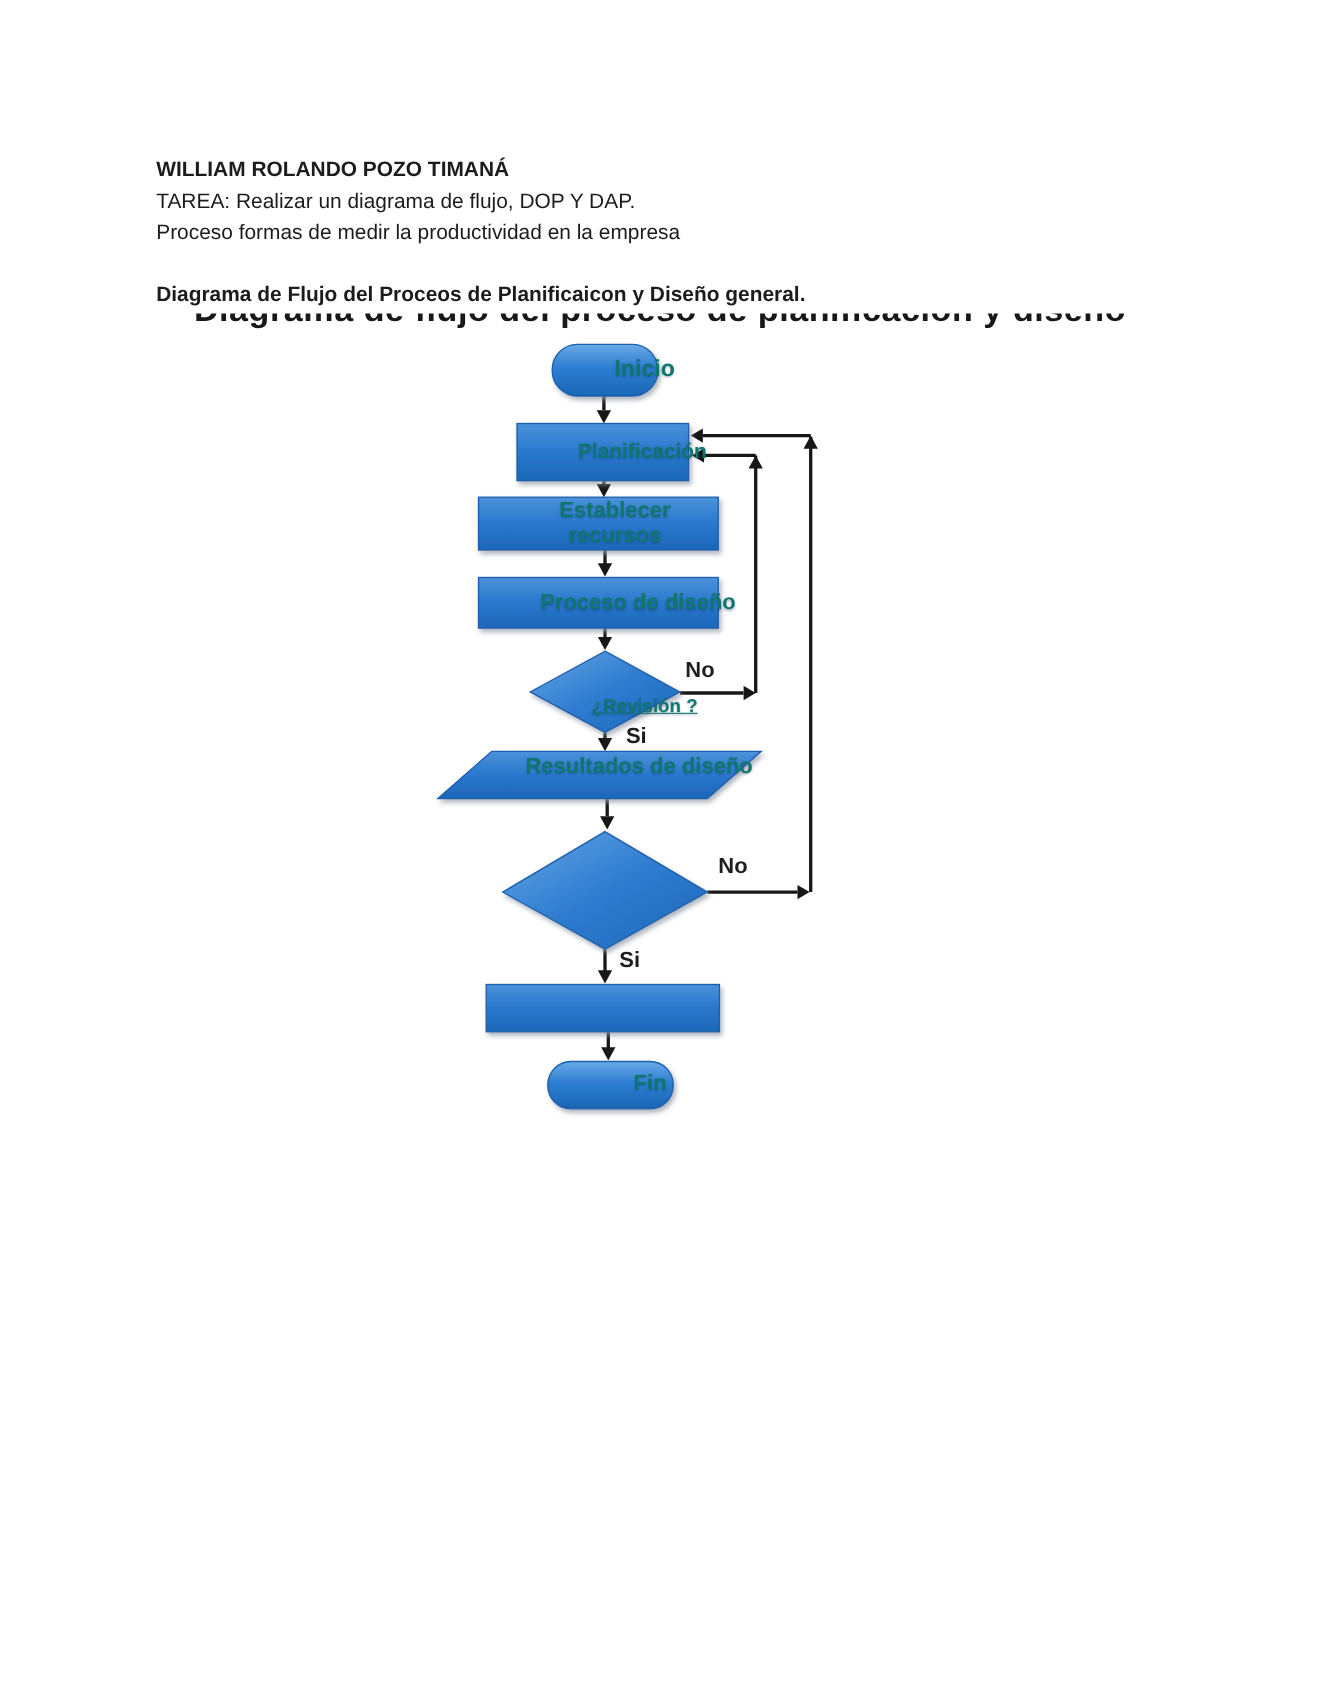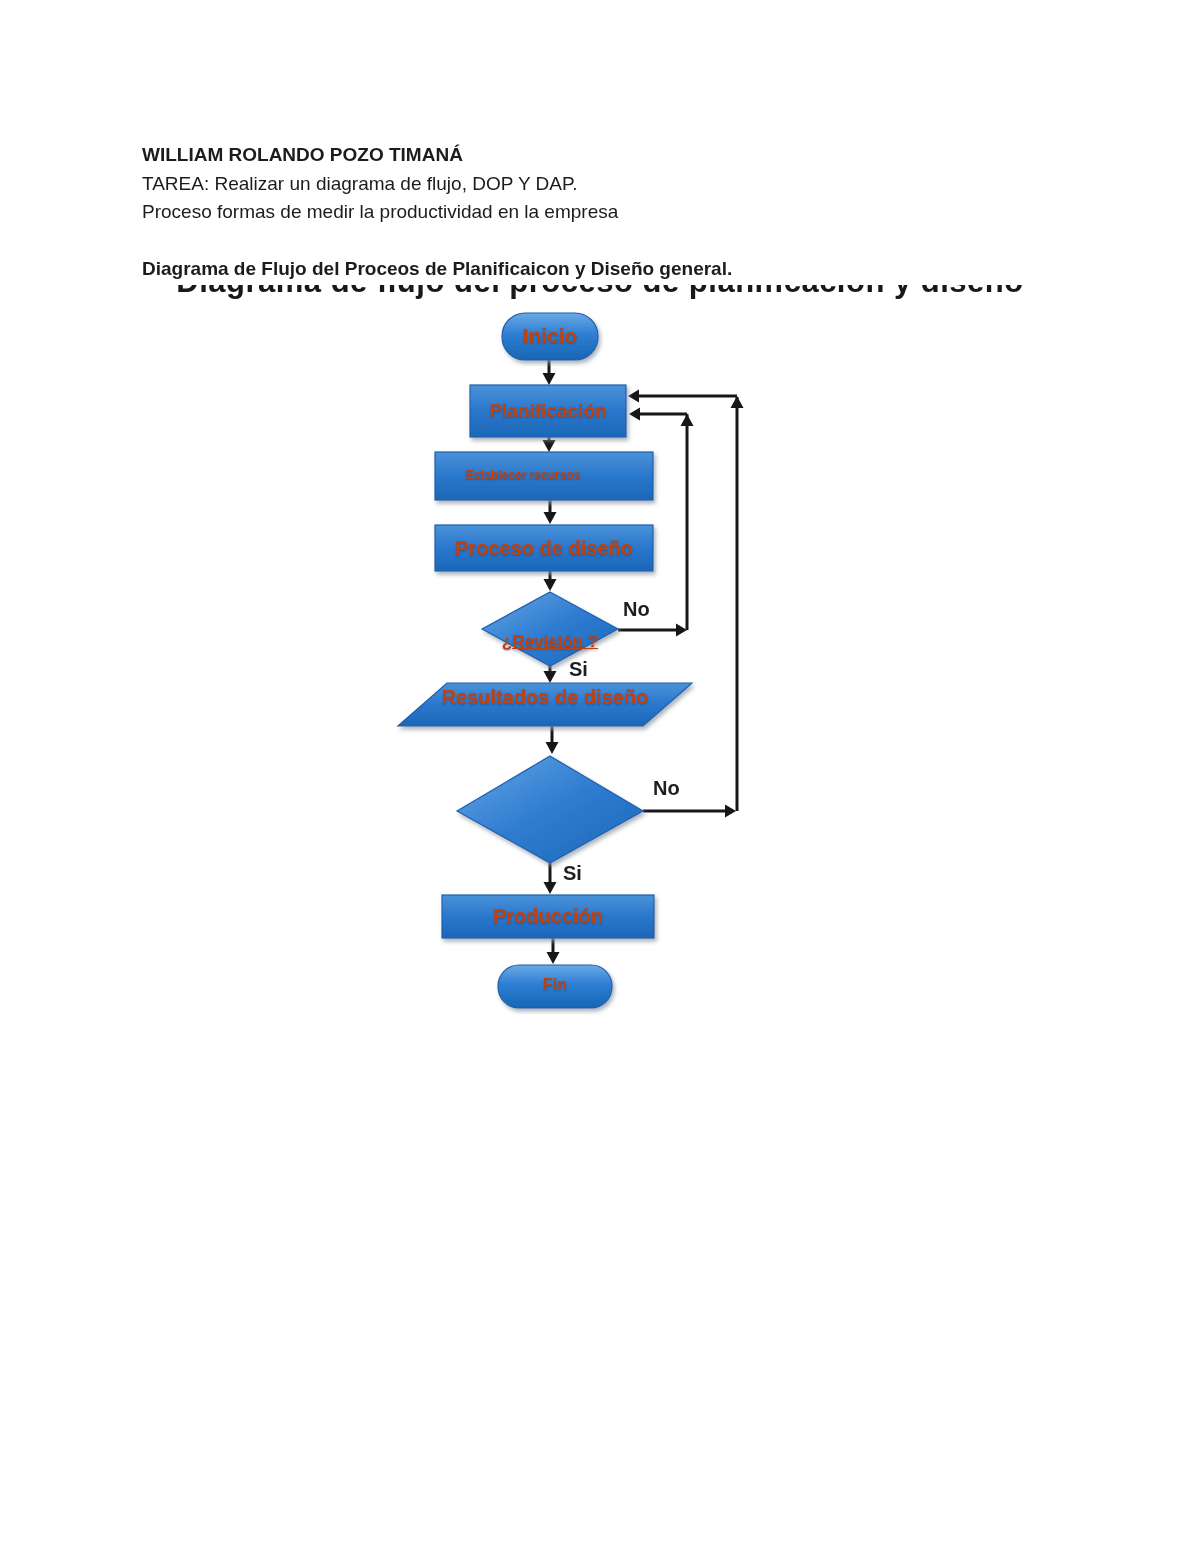--- a/index.html
+++ b/index.html
@@ -11,34 +11,34 @@
   .bold { font-weight:bold; }
   .flowchart { position:absolute; left:140px; top:283px; width:920px; height:790px; }
   .clip-title { position:absolute; left:25px; top:2px; width:870px; height:15px; overflow:hidden; }
   .clip-title-inner {
     font-weight:bold; font-size:31px; white-space:nowrap; text-align:center;
     margin-top:-21px; color:#181818; letter-spacing:0.5px;
   }
   .connectors { position:absolute; left:0; top:0; }
   .nlabel {
     position:absolute; display:flex; align-items:center; justify-content:center;
-    color:#c2410c; font-weight:bold; text-align:center; line-height:1.15;
-    text-shadow:0 1px 2px rgba(0,40,90,.35); pointer-events:none;
+    color:#0f766e; font-weight:bold; text-align:center; line-height:1.15;
+    text-shadow:0 1px 2px rgba(0,40,90,.35); pointer-events:none;padding-left:36px;
   }
   .nlabel.two-line { flex-direction:column; }
   .elabel { position:absolute; font-size:20px; font-weight:600; color:#1e1e1e;text-align:center; }
   .lbl-inicio       { left:362px; top:30px;  width:96px;  height:47px;  font-size:21px; }
   .lbl-planificacion{ left:330px; top:102px; width:156px; height:52px;  font-size:19px; }
-  .lbl-establecer   { left:295px; top:169px; width:176px; height:48px;  font-size:12px; }
+  .lbl-establecer   { left:295px; top:169px; width:176px; height:48px;  font-size:20px; }
   .lbl-proceso      { left:295px; top:242px; width:218px; height:46px;  font-size:20px; }
   .lbl-revision     { left:342px; top:324px; width:136px; height:70px;  font-size:17px;text-decoration:underline; }
   .lbl-resultados   { left:258px; top:400px; width:294px; height:28px;  font-size:20px; }
   .lbl-verificacion { left:317px; top:473px; width:186px; height:107px; font-size:18px; }
   .lbl-produccion   { left:302px; top:612px; width:212px; height:43px;  font-size:20px; }
-  .lbl-fin          { left:358px; top:682px; width:114px; height:40px;  font-size:16px; }
+  .lbl-fin          { left:358px; top:682px; width:114px; height:40px;  font-size:20px; }
   .pos-no1 { left:483px; top:315px; }
   .pos-si1 { left:429px; top:375px; }
   .pos-no2 { left:513px; top:494px; }
   .pos-si2 { left:423px; top:579px; }
 </style>
 </head>
 <body>
 
 <div class="page">
 
@@ -121,21 +121,20 @@
         <rect x="358" y="682" width="114" height="43" rx="21" fill="url(#gPill)"></rect>
       </g>
     </svg>
 
     <div class="nlabel lbl-inicio">Inicio</div>
     <div class="nlabel lbl-planificacion">Planificación</div>
     <div class="nlabel lbl-establecer">Establecer recursos</div>
     <div class="nlabel lbl-proceso">Proceso de diseño</div>
     <div class="nlabel lbl-revision">¿Revisión ?</div>
     <div class="nlabel lbl-resultados">Resultados de diseño</div>
-    <div class="nlabel lbl-produccion">Producción</div>
     <div class="nlabel lbl-fin">Fin</div>
 
     <div class="elabel pos-no1">No</div>
     <div class="elabel pos-si1">Si</div>
     <div class="elabel pos-no2">No</div>
     <div class="elabel pos-si2">Si</div>
 
   </div>
 </div>
 

